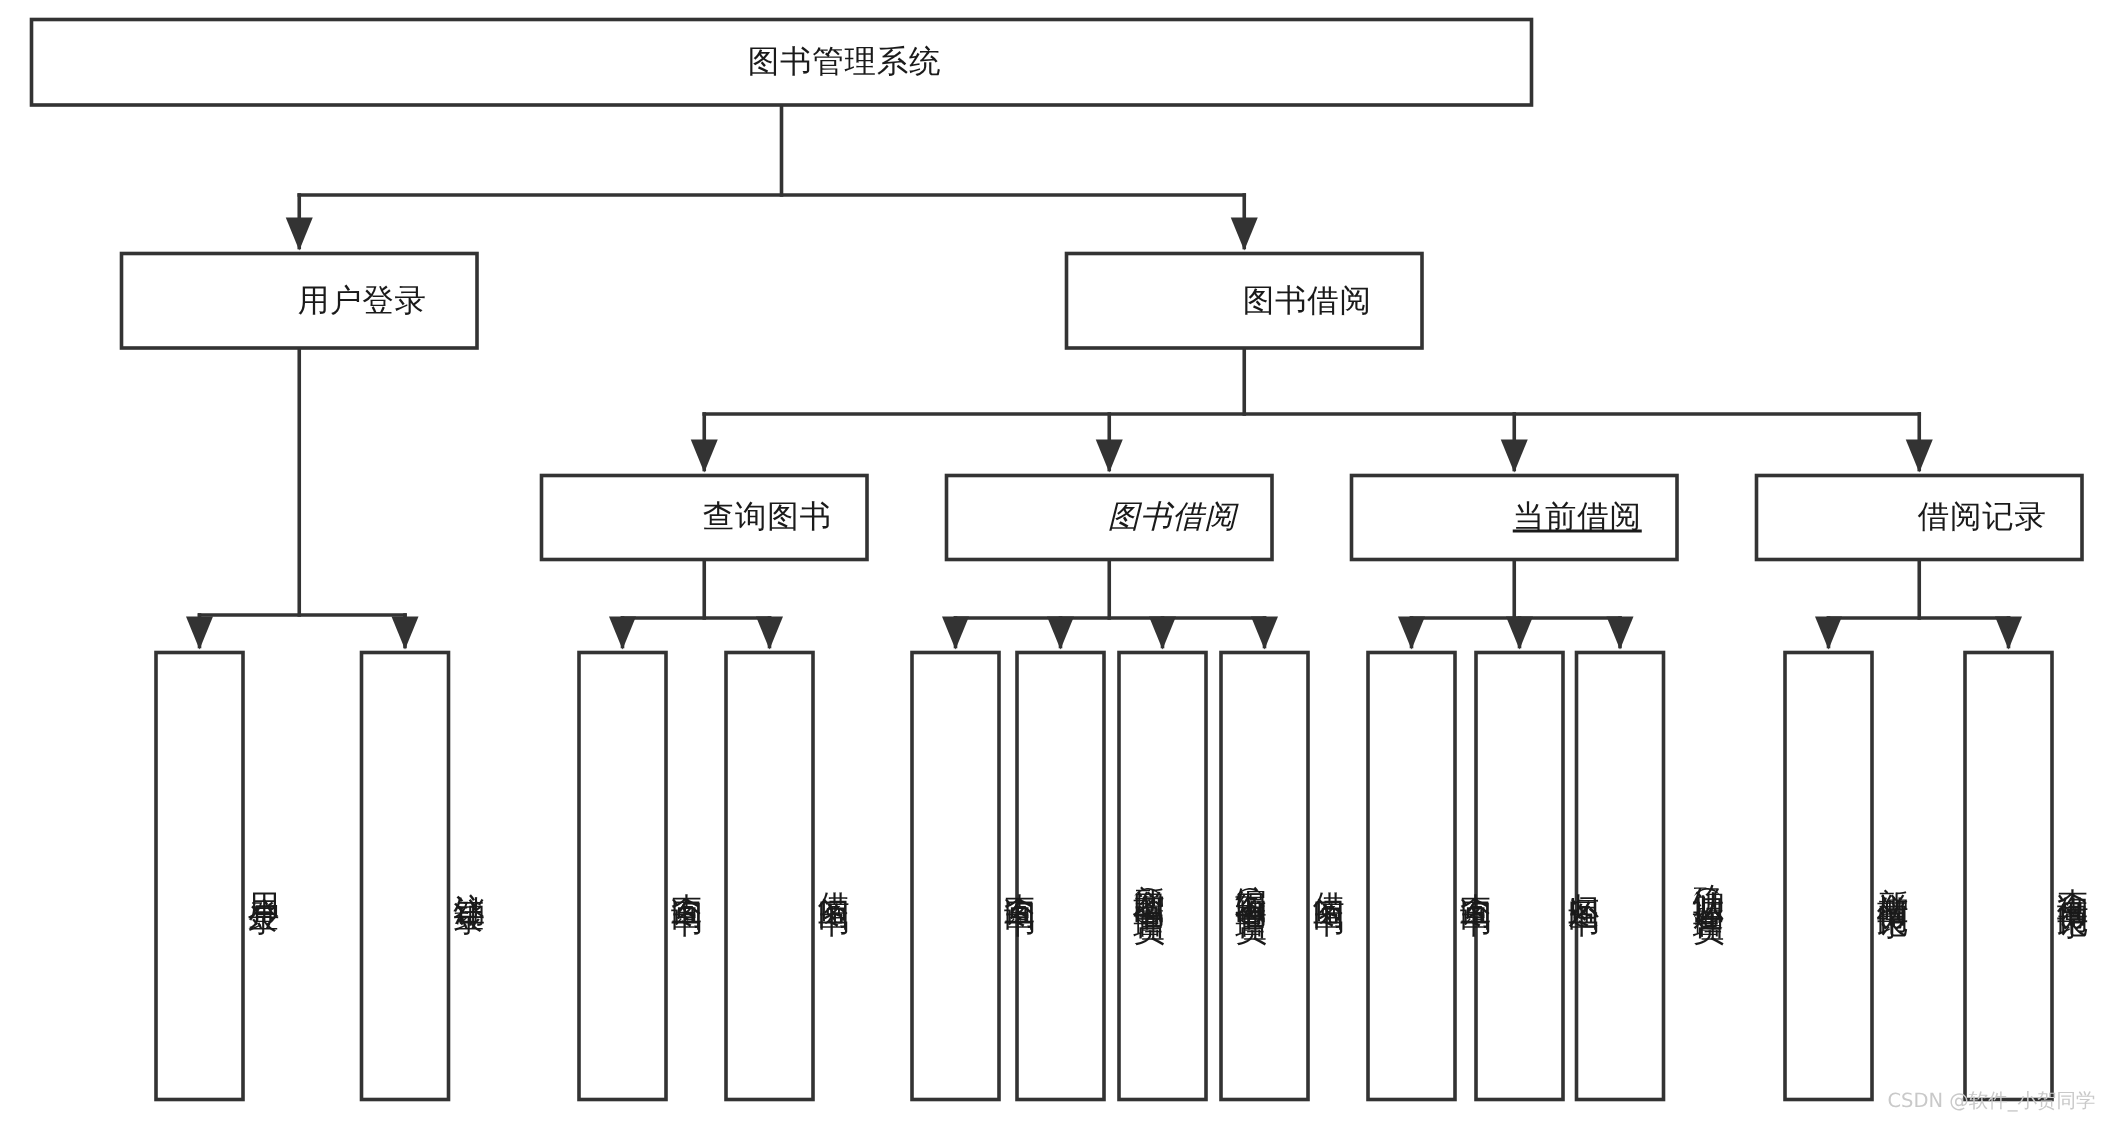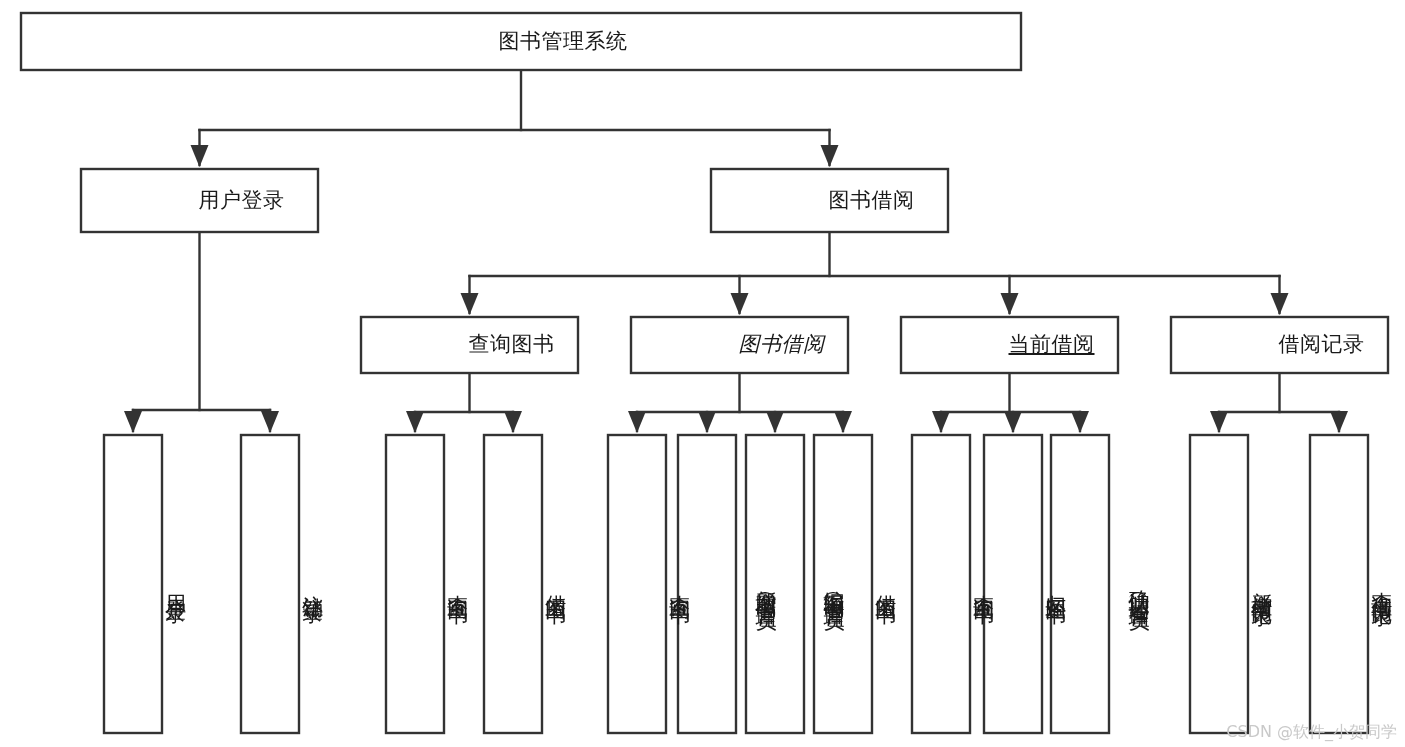--- a/index.html
+++ b/index.html
@@ -68,21 +68,21 @@
     padding-top: 4px;
   }
   .node-label.vertical.mid {
     align-items: center;
     padding-top: 0;
   }
   .watermark {
     position: absolute;
     right: 8px;
     bottom: 4px;
-    font-size: 16px;
+    font-size: 13px;
     color: #c9c9c9;
     font-family: "DejaVu Sans", "Liberation Sans", sans-serif;
     white-space: nowrap;
   }
 </style>
 </head>
 <body>
 
 <div id="diagram-root">
 

